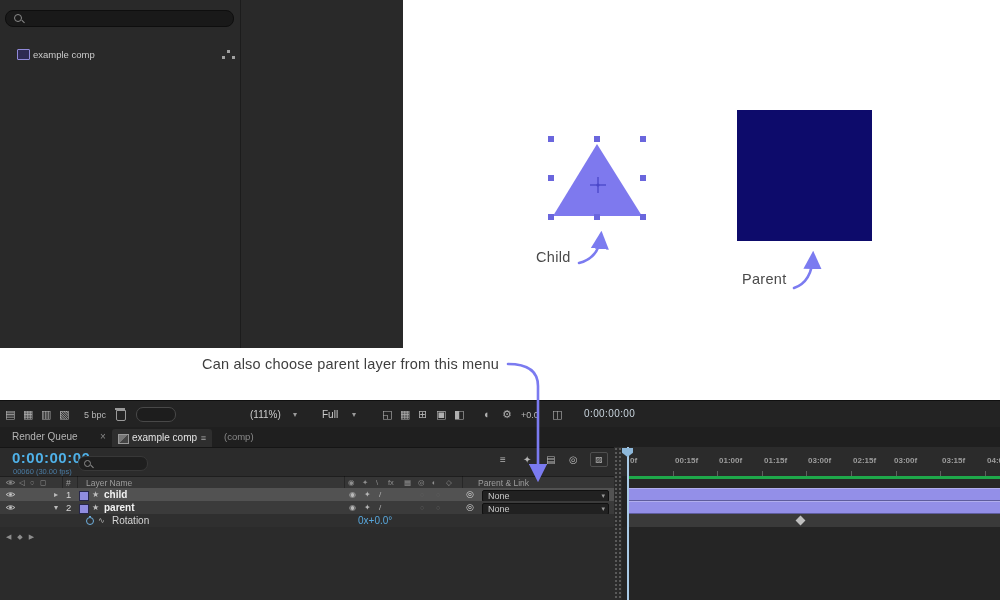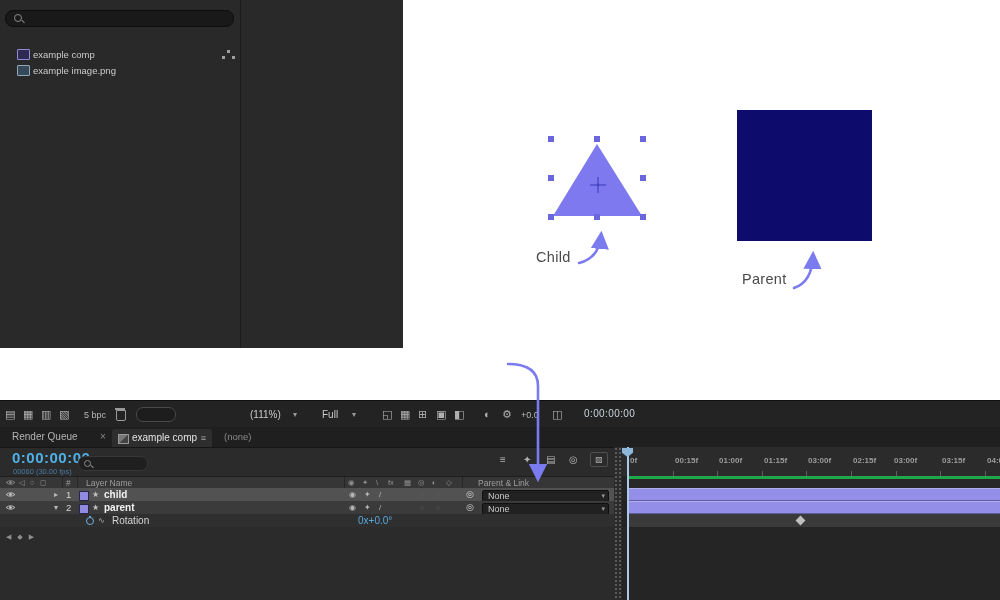--- a/index.html
+++ b/index.html
@@ -128,44 +128,41 @@
   <div class="pp-divider"></div>
 
   <div class="pp-search">
     <span class="mag"></span>
   </div>
   <div class="pp-row" style="top:47px">
     <span class="comp-ic"></span>
     <span class="pp-label">example comp</span>
     <span class="net-ic"></span>
   </div>
-  <div class="pp-row" style="top:63px">
-    <span class="img-ic"></span>
-    <span class="pp-label">example image.png</span>
-  </div>
 
   <svg class="tri" width="120" height="95" viewBox="0 0 120 95">
     <polygon points="57,14 13,86 102,86" fill="#7e79ee"></polygon>
     <rect class="handle" x="8" y="6" width="6" height="6"></rect>
     <rect class="handle" x="54" y="6" width="6" height="6"></rect>
     <rect class="handle" x="100" y="6" width="6" height="6"></rect>
     <rect class="handle" x="8" y="45" width="6" height="6"></rect>
     <rect class="handle" x="100" y="45" width="6" height="6"></rect>
     <rect class="handle" x="8" y="84" width="6" height="6"></rect>
     <rect class="handle" x="54" y="84" width="6" height="6"></rect>
     <rect class="handle" x="100" y="84" width="6" height="6"></rect>
     <g>
       <line x1="50" y1="55" x2="66" y2="55" stroke="#4a46c8" stroke-width="1.3"></line>
       <line x1="58" y1="47" x2="58" y2="63" stroke="#4a46c8" stroke-width="1.3"></line>
       <circle cx="58" cy="55" r="1.6" fill="#4a46c8"></circle>
     </g>
   </svg>
   <div class="psq"></div>
   <div class="lbl child">Child</div>
   <div class="lbl parent">Parent</div>
+  <div class="annot">Can also choose parent layer from this menu</div>
 
   <div class="toolbar">
     <span class="tbi" style="left:5px">▤</span>
     <span class="tbi" style="left:23px">▦</span>
     <span class="tbi" style="left:41px">▥</span>
     <span class="tbi" style="left:59px">▧</span>
     <span class="tb-text" style="left:84px">5 bpc</span>
     <span class="trash" style="left:116px"></span>
     <span class="oval" style="left:136px"></span>
     <span class="tb-text lg" style="left:250px">(111%)</span>
@@ -186,21 +183,21 @@
 
   <div class="tl">
     <div class="tabbar">
       <span class="tab-label" style="left:12px">Render Queue</span>
       <span class="tab-close" style="left:100px">×</span>
       <div class="tab-active">
         <span class="tab-comp-ic"></span>
         <span class="tab-label on">example comp</span>
         <span class="tab-menu">≡</span>
       </div>
-      <span class="tab-none">(none)</span>
+      <span class="tab-none">(comp)</span>
     </div>
 
     <div class="tl-time">0:00:00:00</div>
     <div class="tl-frame">00060 (30.00 fps)</div>
     <div class="tl-search">
       <span class="mag sm"></span>
     </div>
     <span class="hdr-ic" style="left:500px">≡</span>
     <span class="hdr-ic" style="left:523px">✦</span>
     <span class="hdr-ic" style="left:546px">▤</span>

